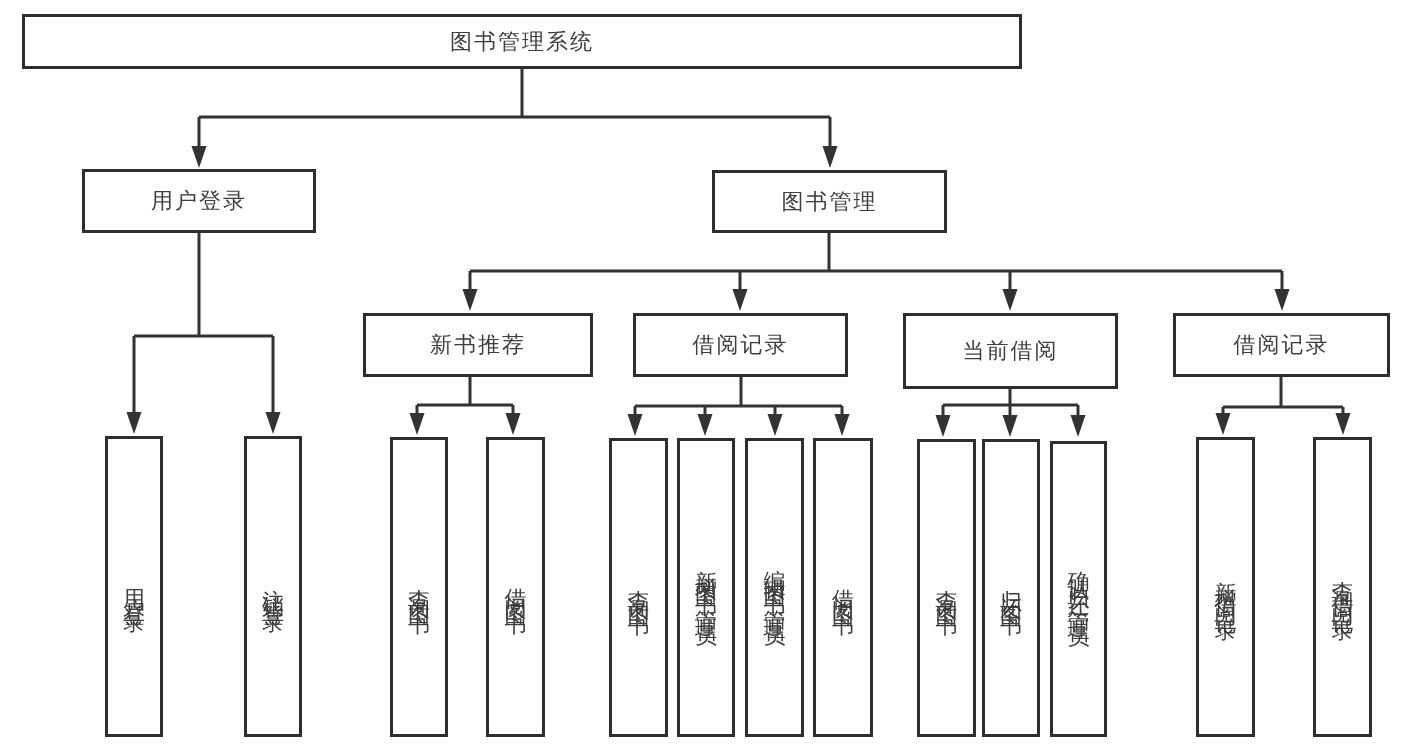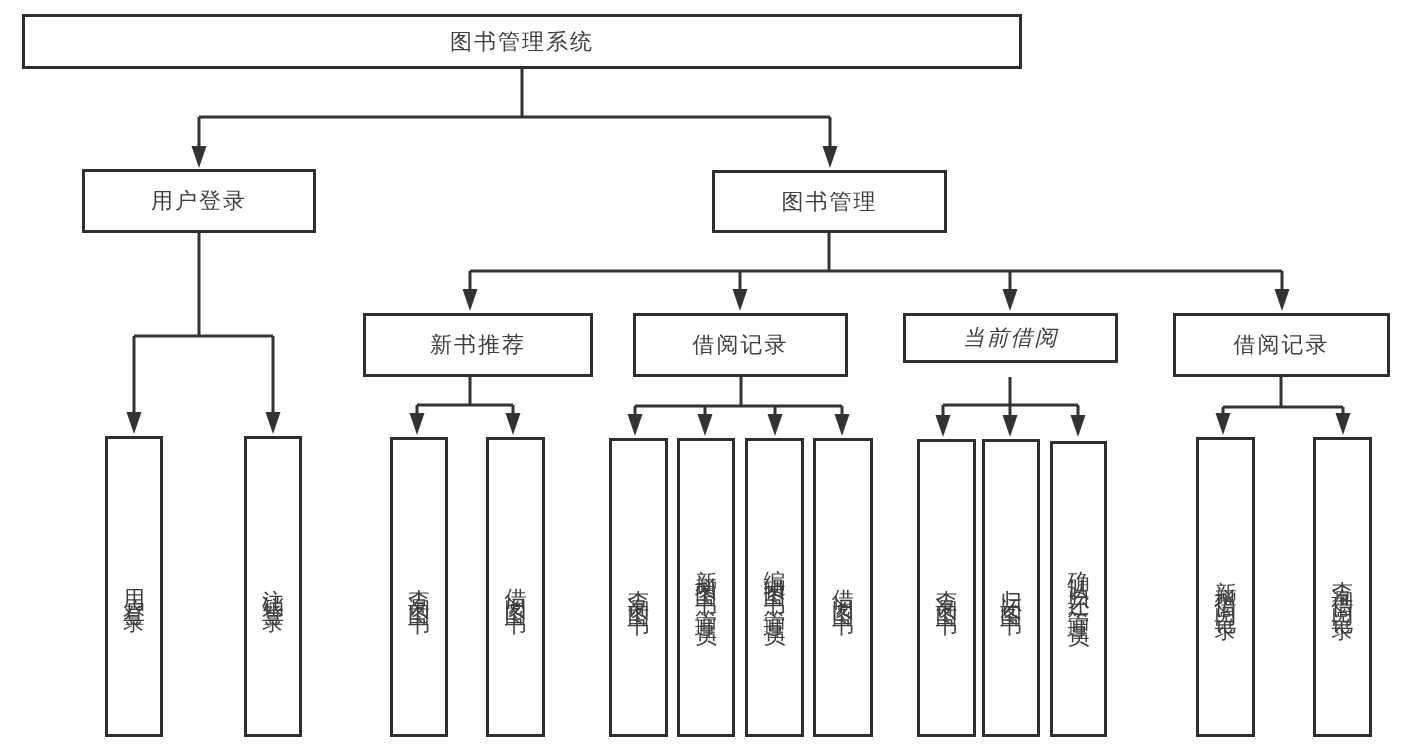--- a/index.html
+++ b/index.html
@@ -96,21 +96,21 @@
     </g>
   </svg>
 
   <div class="node h-node" style="left:22px; top:14px; width:1000px; height:55px;">图书管理系统</div>
 
   <div class="node h-node" style="left:82px; top:169px; width:234px; height:64px;">用户登录</div>
   <div class="node h-node" style="left:712px; top:170px; width:235px; height:63px;">图书管理</div>
 
   <div class="node h-node" style="left:363px; top:313px; width:230px; height:64px;">新书推荐</div>
   <div class="node h-node" style="left:633px; top:313px; width:215px; height:64px;">借阅记录</div>
-  <div class="node h-node" style="left:903px; top:313px; width:215px; height:50px;font-style:italic;">当前借阅</div>
+  <div class="node h-node" style="left:903px; top:313px; width:215px; height:76px;">当前借阅</div>
   <div class="node h-node" style="left:1173px; top:313px; width:217px; height:64px;">借阅记录</div>
 
   <div class="node v-node" style="left:105px; top:436px; width:58px; height:301px;">用户登录</div>
   <div class="node v-node" style="left:244px; top:436px; width:58px; height:301px;">注销登录</div>
 
   <div class="node v-node" style="left:390px; top:437px; width:58px; height:300px;">查询图书</div>
   <div class="node v-node" style="left:486px; top:437px; width:59px; height:300px;">借阅图书</div>
 
   <div class="node v-node" style="left:609px; top:438px; width:59px; height:299px;">查询图书</div>
   <div class="node v-node" style="left:677px; top:438px; width:58px; height:299px;">新增图书（管理员）</div>

